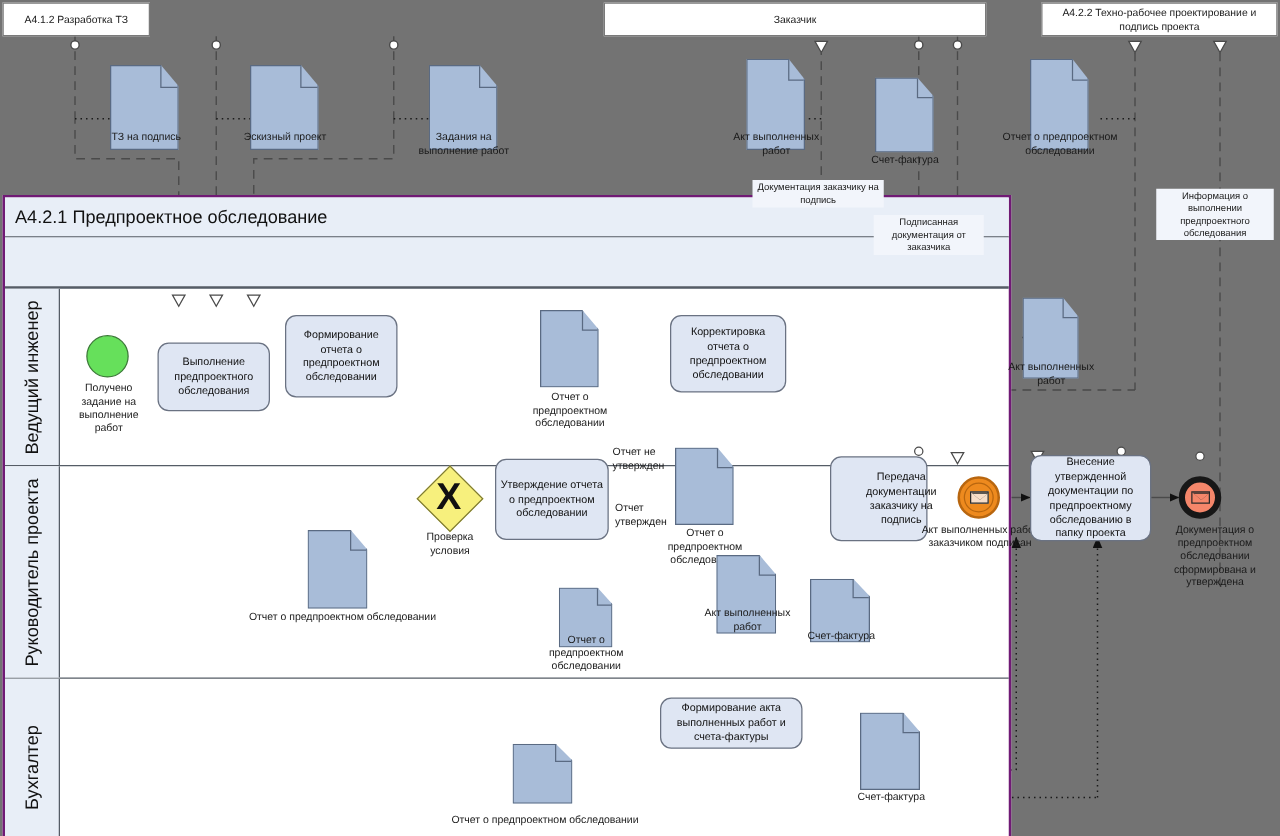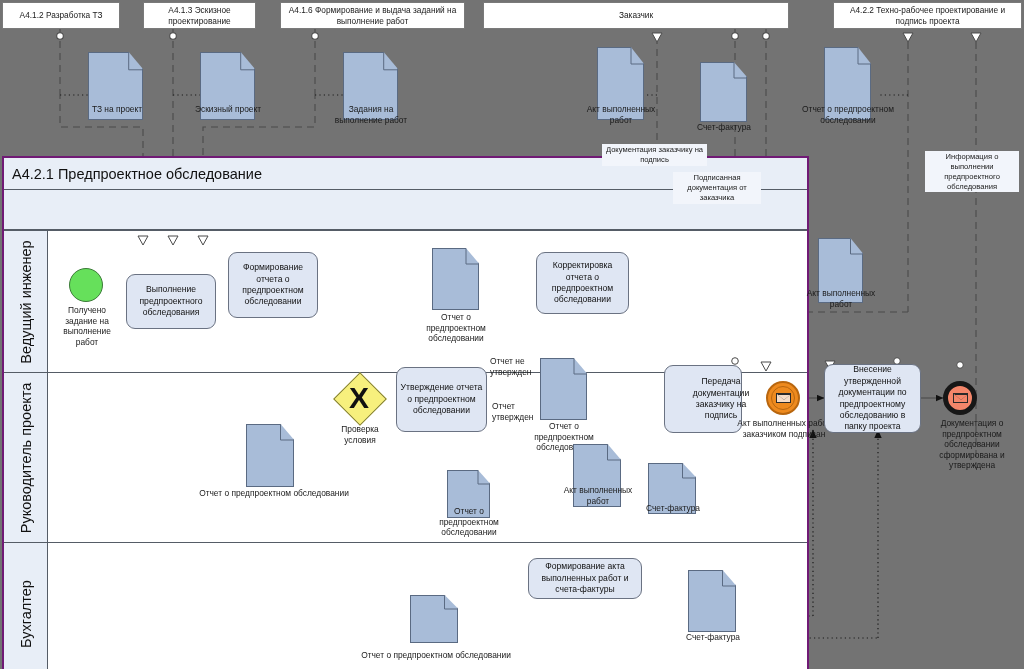--- a/index.html
+++ b/index.html
@@ -320,32 +320,30 @@
       <line x1="738" y1="616" x2="813" y2="616"></line>
 
       <line x1="462" y1="638" x2="878" y2="638"></line>
 
       <path d="M813,616 L813,430" marker-end="url(#arrowDot)"></path>
       <path d="M878,638 L878,430" marker-end="url(#arrowDot)"></path>
     </g>
   </svg>
 
   <div class="ext-box" style="left:2px;  top:2px;  width:118px; height:27px;">A4.1.2 Разработка ТЗ</div>
-  <div class="ext-box" style="left:143px;top:2px;  width:113px; height:27px;">A4.1.3 Эскизное проектирование</div>
-  <div class="ext-box" style="left:280px;top:2px;  width:185px; height:27px;">A4.1.6 Формирование и выдача заданий на выполнение работ</div>
   <div class="ext-box" style="left:483px;top:2px;  width:306px; height:27px;">Заказчик</div>
   <div class="ext-box" style="left:833px;top:2px;  width:189px; height:27px;">A4.2.2 Техно-рабочее проектирование и подпись проекта</div>
 
   <div class="doc" style="left:88px; top:52px; width:55px; height:68px;">
     <div class="body" style="clip-path: polygon(0 0, 74% 0, 100% 25%, 100% 100%, 0 100%);"></div>
     <svg width="55" height="68" style="position:absolute;left:0;top:0;">
       <path d="M40.7,1 L40.7,17.8 L54,17.8" fill="none" stroke="#5a6a82" stroke-width="1"></path>
     </svg>
   </div>
-  <div class="lbl" style="left:71px; top:104px; width:92px;">ТЗ на проект</div>
+  <div class="lbl" style="left:71px; top:104px; width:92px;">ТЗ на подпись</div>
 
   <div class="doc" style="left:200px; top:52px; width:55px; height:68px;">
     <div class="body" style="clip-path: polygon(0 0, 74% 0, 100% 25%, 100% 100%, 0 100%);"></div>
     <svg width="55" height="68" style="position:absolute;left:0;top:0;">
       <path d="M40.7,1 L40.7,17.8 L54,17.8" fill="none" stroke="#5a6a82" stroke-width="1"></path>
     </svg>
   </div>
   <div class="lbl" style="left:186px; top:104px; width:84px;">Эскизный проект</div>
 
   <div class="doc" style="left:343px; top:52px; width:55px; height:68px;">
@@ -395,21 +393,21 @@
       </div>
     </div>
     <div class="lane" style="top:385px; height:141px; border-bottom:none;">
       <div class="lane-header">
         <span>Бухгалтер</span>
       </div>
     </div>
   </div>
 
   <div class="msglbl" style="left:602px; top:144px; width:105px;">Документация заказчику на подпись</div>
-  <div class="msglbl" style="left:673px; top:172px; width:88px;">Подписанная документация от заказчика</div>
+  <div class="msglbl" style="left:699px; top:172px; width:88px;">Подписанная документация от заказчика</div>
   <div class="msglbl" style="left:925px; top:151px; width:94px;">Информация о выполнении предпроектного обследования</div>
 
   <svg style="position:absolute;left:0;top:0;width:1024px;height:669px;pointer-events:none;">
     <g fill="#ffffff" stroke="#4a4a4a" stroke-width="1">
       <path d="M138,236 L148,236 L143,245 z"></path>
       <path d="M168,236 L178,236 L173,245 z"></path>
       <path d="M198,236 L208,236 L203,245 z"></path>
       <path d="M652,33 L662,33 L657,42 z"></path>
       <path d="M903,33 L913,33 L908,42 z"></path>
       <path d="M971,33 L981,33 L976,42 z"></path>

